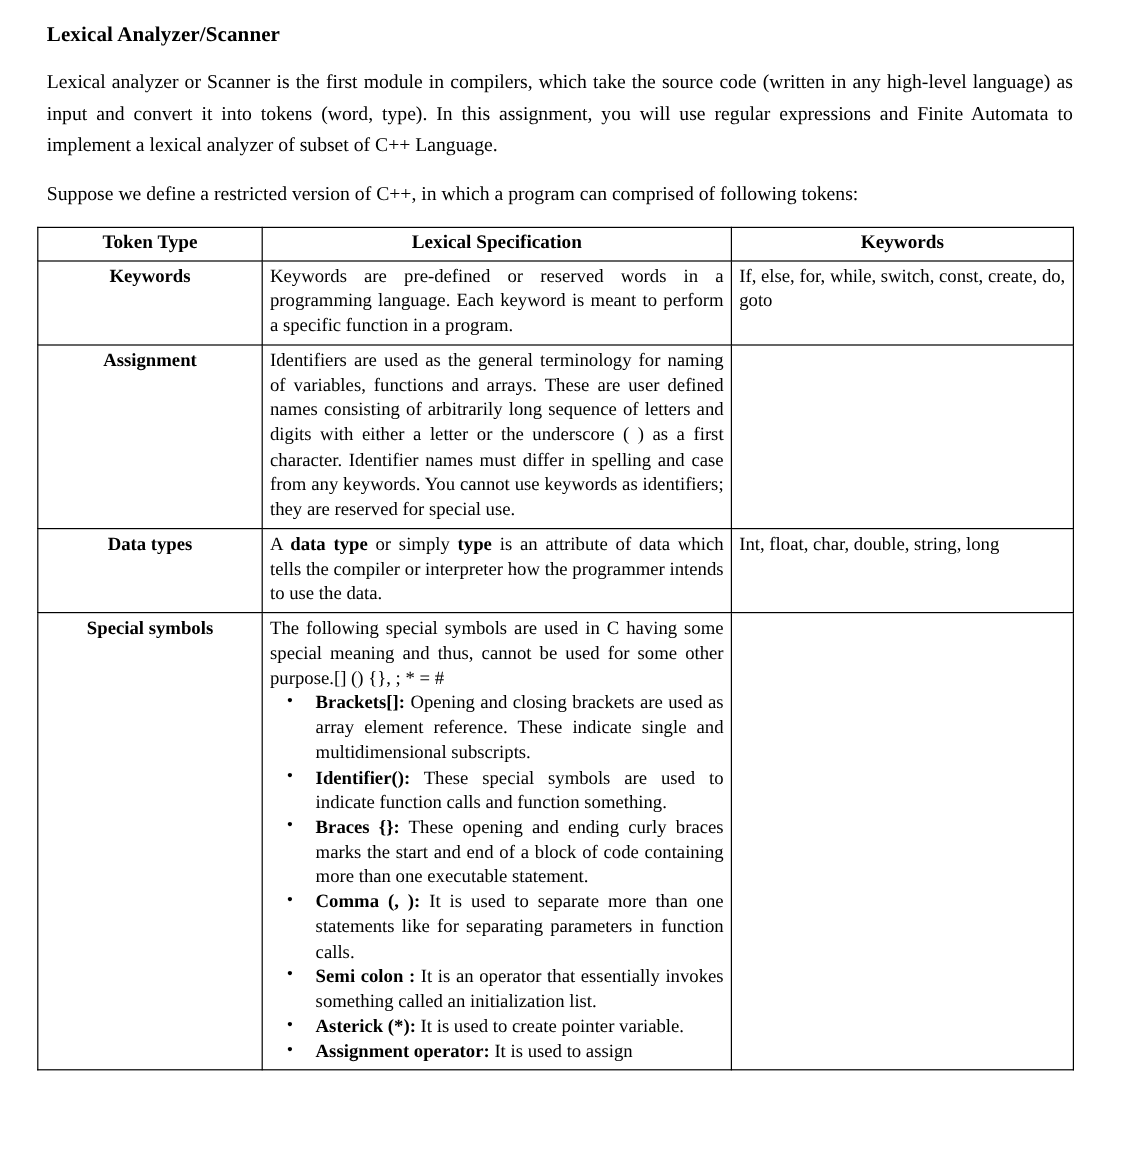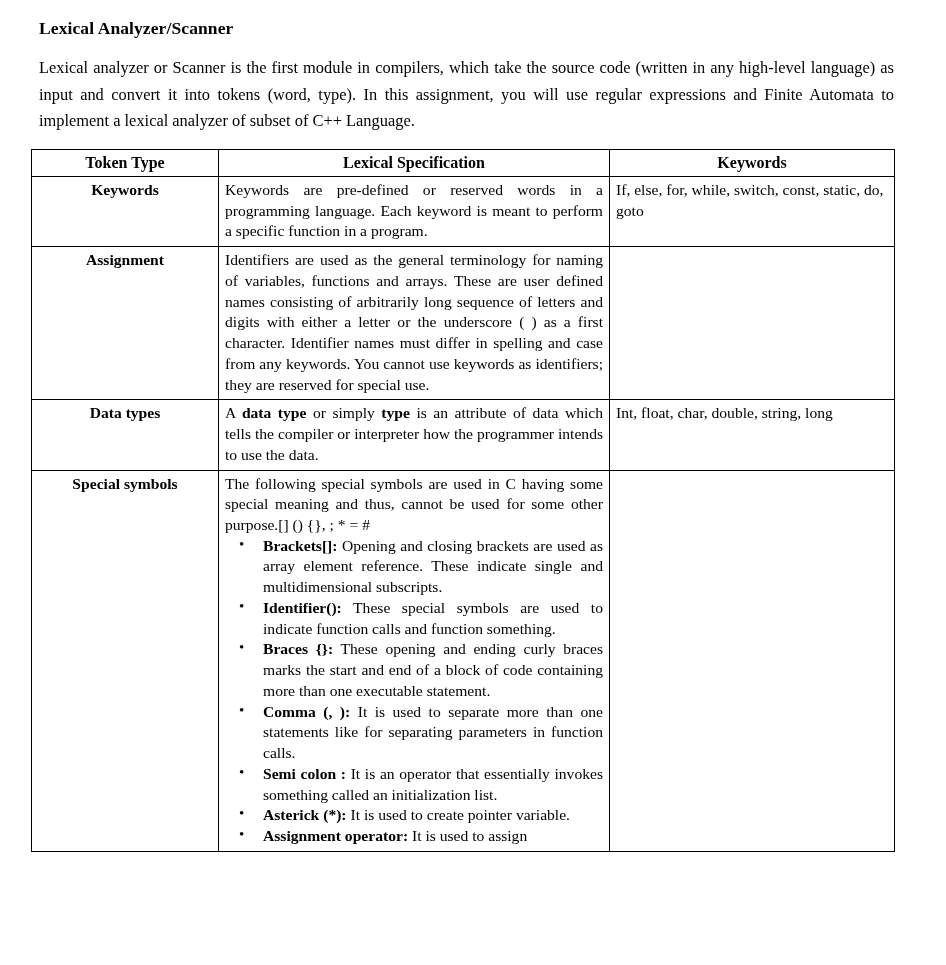--- a/index.html
+++ b/index.html
@@ -110,40 +110,41 @@
 </style>
 </head>
 <body>
 
 <div class="page">
 
   <h1 class="doc-title">Lexical Analyzer/Scanner</h1>
 
   <p class="para">Lexical analyzer or Scanner is the first module in compilers, which take the source code (written in any high-level language) as input and convert it into tokens (word, type). In this assignment, you will use regular expressions and Finite Automata to implement a lexical analyzer of subset of C++ Language.</p>
 
+  <p class="para last-para">Suppose we define a restricted version of C++, in which a program can comprised of following tokens:</p>
 
   <table class="token-table">
     <colgroup>
       <col class="c-type">
       <col class="c-spec">
       <col class="c-ex">
     </colgroup>
     <thead>
       <tr>
         <th>Token Type</th>
         <th>Lexical Specification</th>
         <th>Keywords</th>
       </tr>
     </thead>
     <tbody>
 
       <tr>
         <td class="type-cell">Keywords</td>
         <td class="spec-cell">Keywords are pre-defined or reserved words in a programming language. Each keyword is meant to perform a specific function in a program.</td>
-        <td class="ex-cell">If, else, for, while, switch, const, static, do, goto</td>
+        <td class="ex-cell">If, else, for, while, switch, const, create, do, goto</td>
       </tr>
 
       <tr>
         <td class="type-cell">Assignment</td>
         <td class="spec-cell">Identifiers are used as the general terminology for naming of variables, functions and arrays. These are user defined names consisting of arbitrarily long sequence of letters and digits with either a letter or the underscore ( ) as a first character. Identifier names must differ in spelling and case from any keywords. You cannot use keywords as identifiers; they are reserved for special use.</td>
         <td class="ex-cell"></td>
       </tr>
 
       <tr>
         <td class="type-cell">Data types</td>

